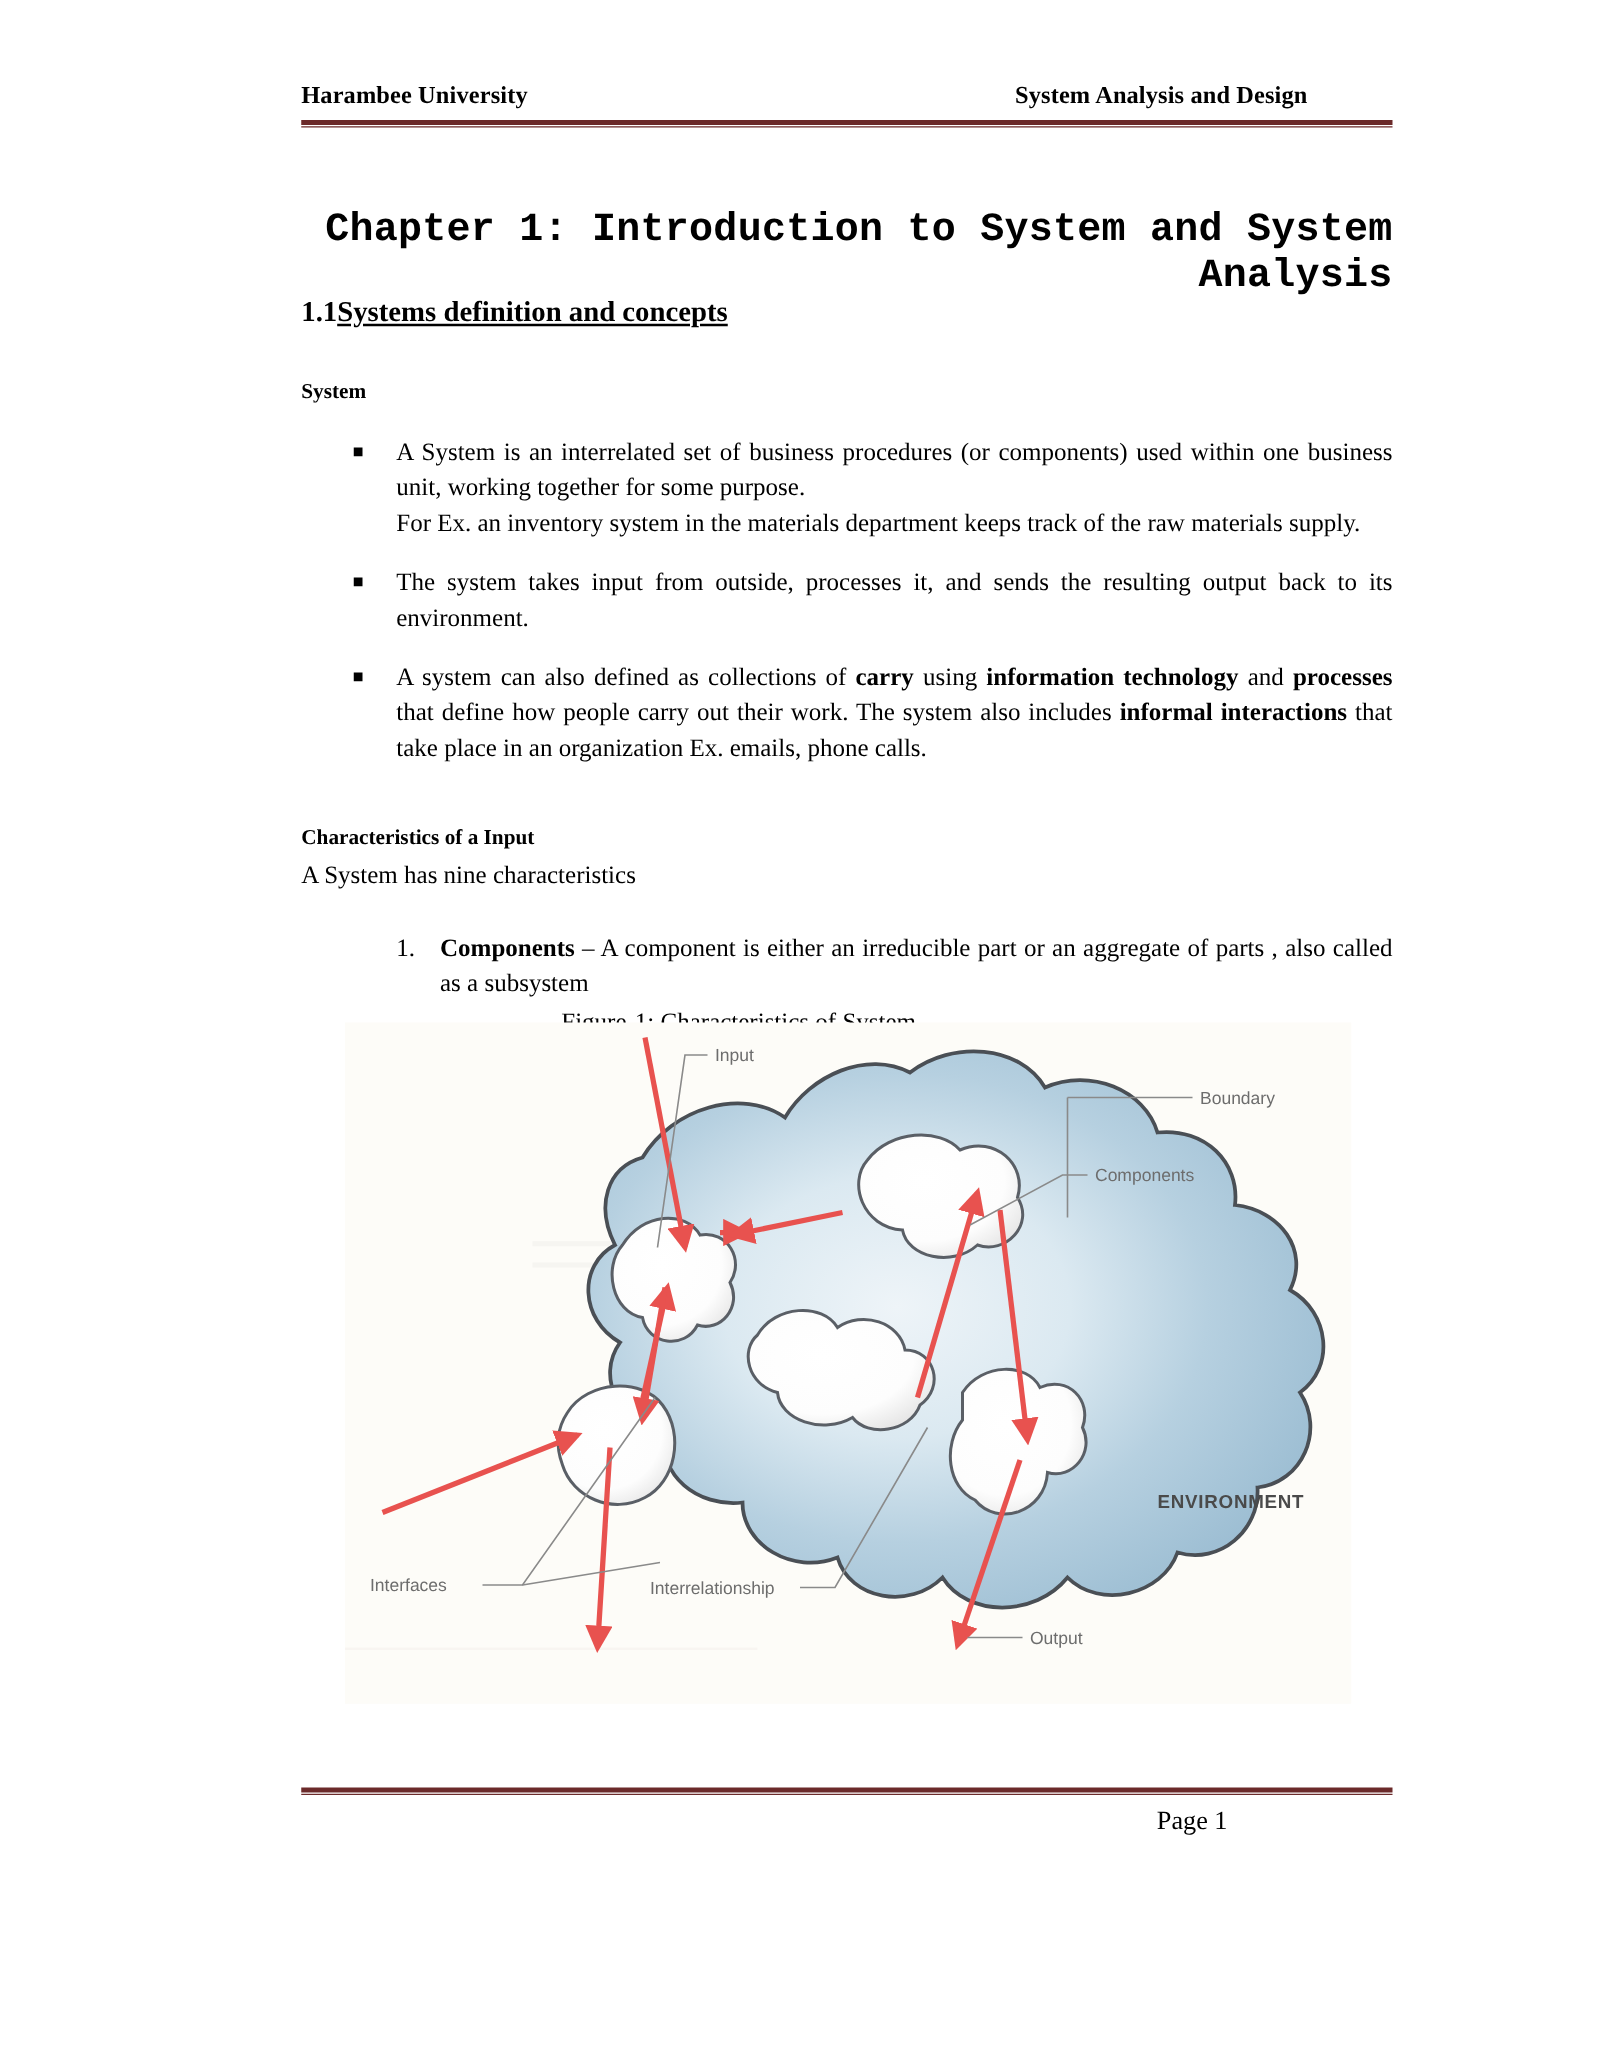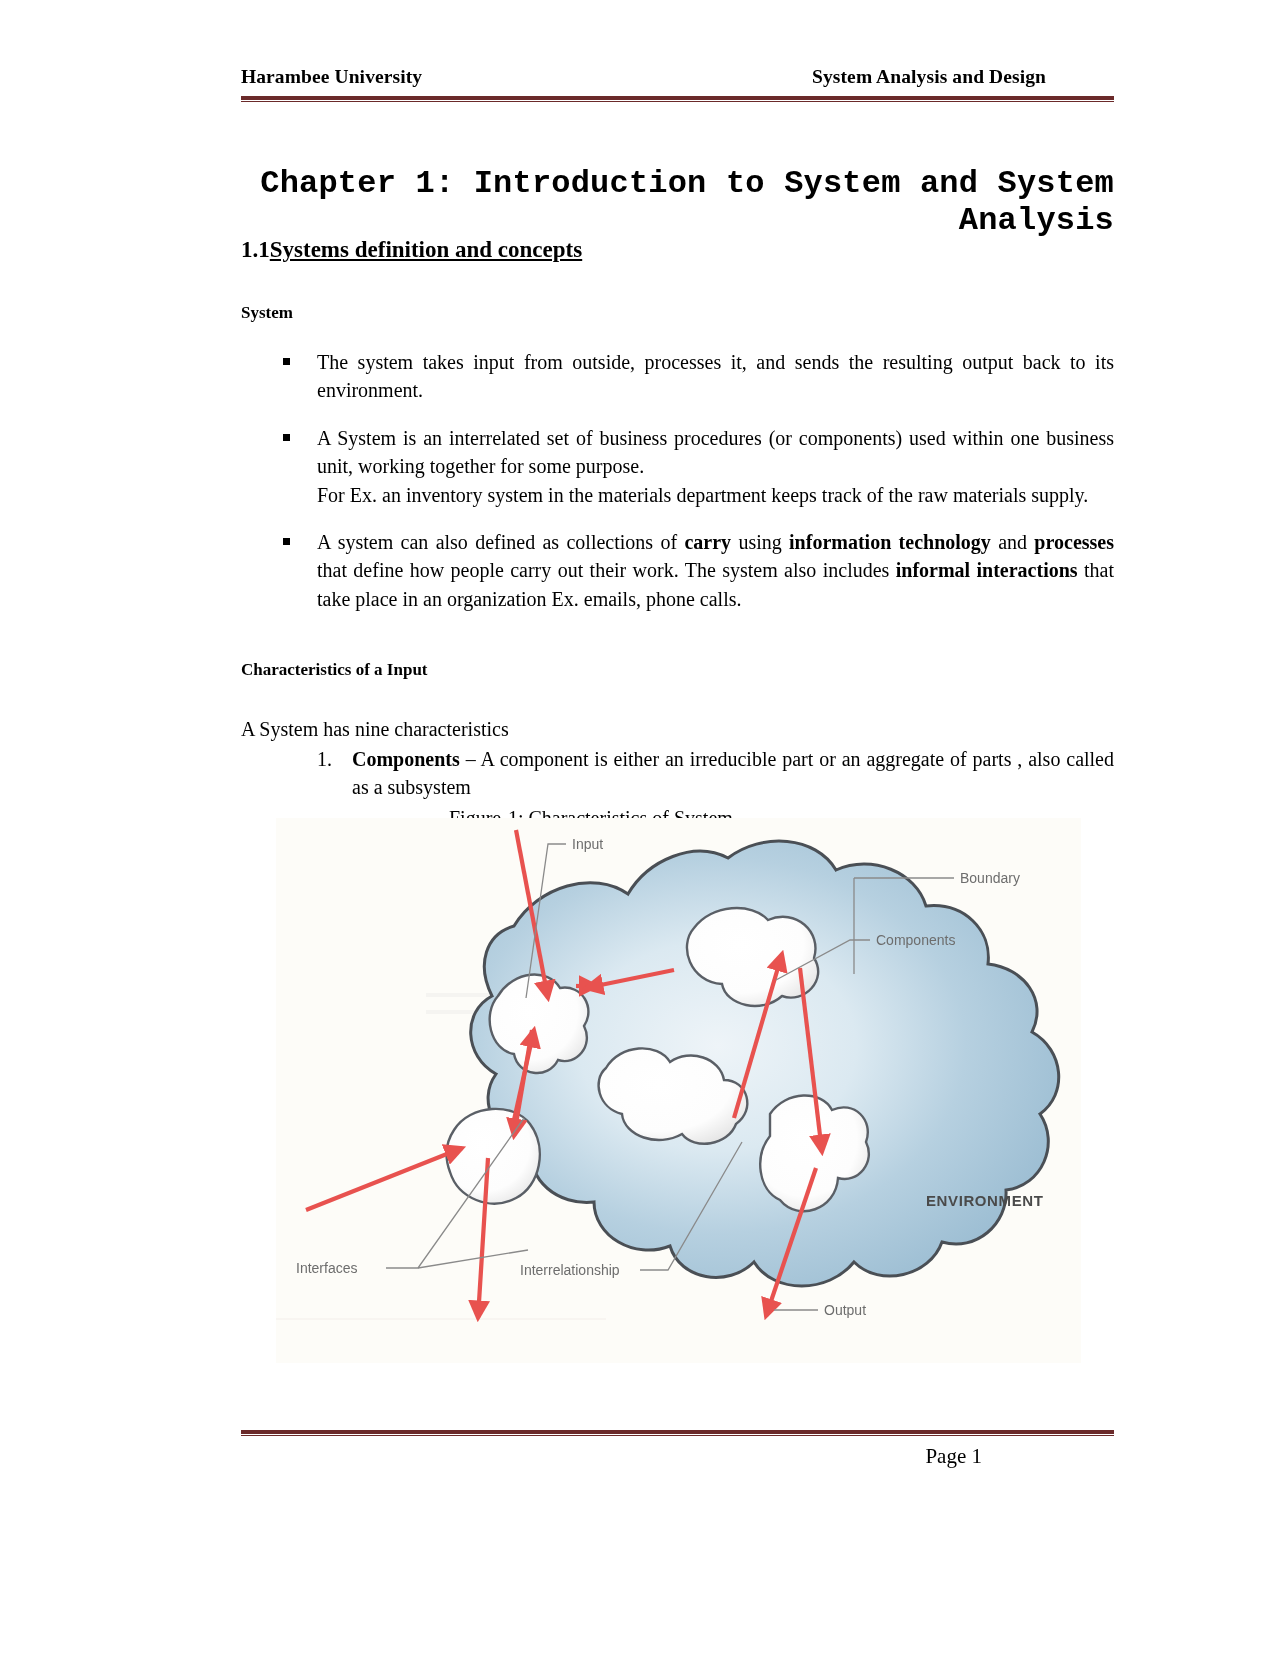--- a/index.html
+++ b/index.html
@@ -113,21 +113,21 @@
     font-weight: bold;
   }
   #subhead-system { top: 303px; }
   #subhead-characteristics { top: 660px; }
 
   .plain-line {
     position: absolute;
     left: 175px;
     font-size: 20px;
   }
-  #line-nine { top: 718px; }
+  #line-nine { top: 689px; }
 
   .bullet-list {
     position: absolute;
     left: 175px;
     top: 348px;
     width: 873px;
   }
   .bullet-item {
     position: relative;
     padding-left: 76px;
@@ -217,27 +217,27 @@
     <span class="num">1.1</span>
     <span class="txt">Systems definition and concepts</span>
   </div>
 
   <div class="sub-head" id="subhead-system">System</div>
 
   <div class="bullet-list">
 
     <div class="bullet-item">
       <span class="sq"></span>
-      <p>The system takes input from outside, processes it, and sends the resulting output back to its environment.</p>
+      <p>A System is an interrelated set of business procedures (or components) used within one business unit, working together for some purpose.</p>
+      <p class="tight">For Ex. an inventory system in the materials department keeps track of the raw materials supply.</p>
     </div>
 
     <div class="bullet-item">
       <span class="sq"></span>
-      <p>A System is an interrelated set of business procedures (or components) used within one business unit, working together for some purpose.</p>
-      <p class="tight">For Ex. an inventory system in the materials department keeps track of the raw materials supply.</p>
+      <p>The system takes input from outside, processes it, and sends the resulting output back to its environment.</p>
     </div>
 
     <div class="bullet-item">
       <span class="sq"></span>
       <p><span>A system can also defined as collections of </span><b>carry</b><span>  using </span><b>information technology</b><span> and </span><b>processes</b><span> that define how people carry out their work. The system also includes </span><b>informal interactions</b><span> that take place in an organization Ex. emails, phone calls.</span></p>
     </div>
   </div>
 
   <div class="sub-head" id="subhead-characteristics">Characteristics of a Input</div>
   <div class="plain-line" id="line-nine">A System has nine characteristics</div>

